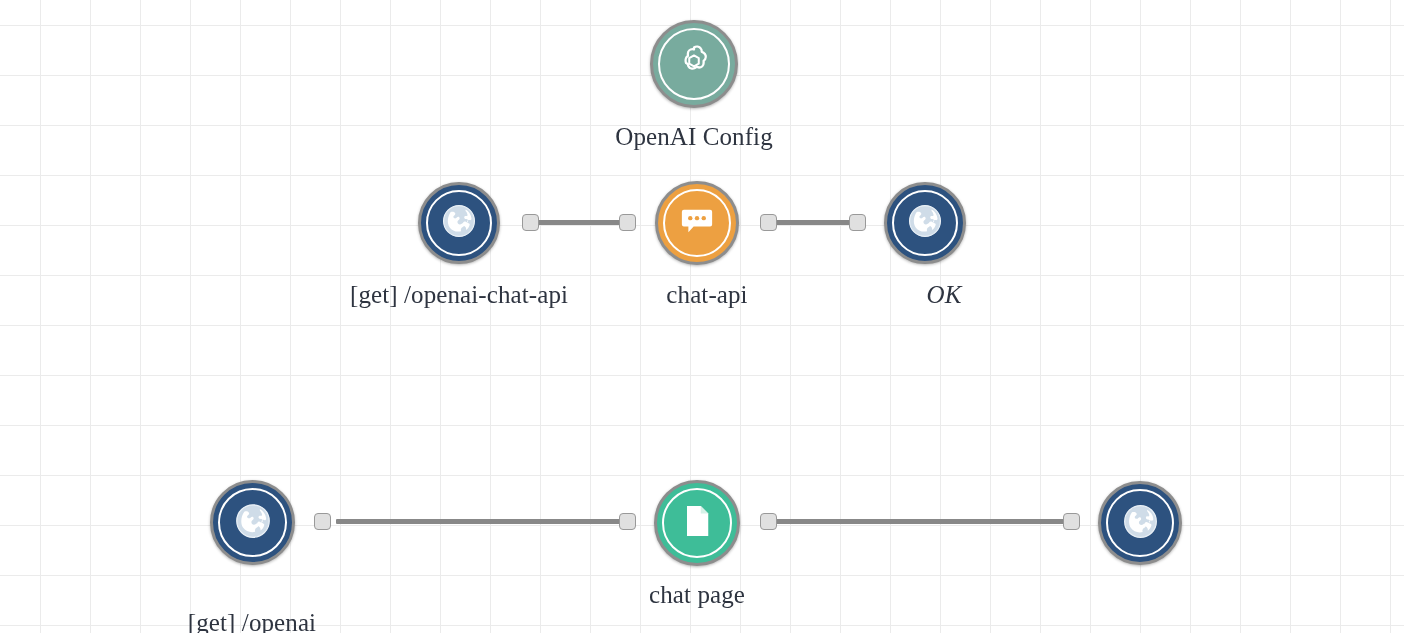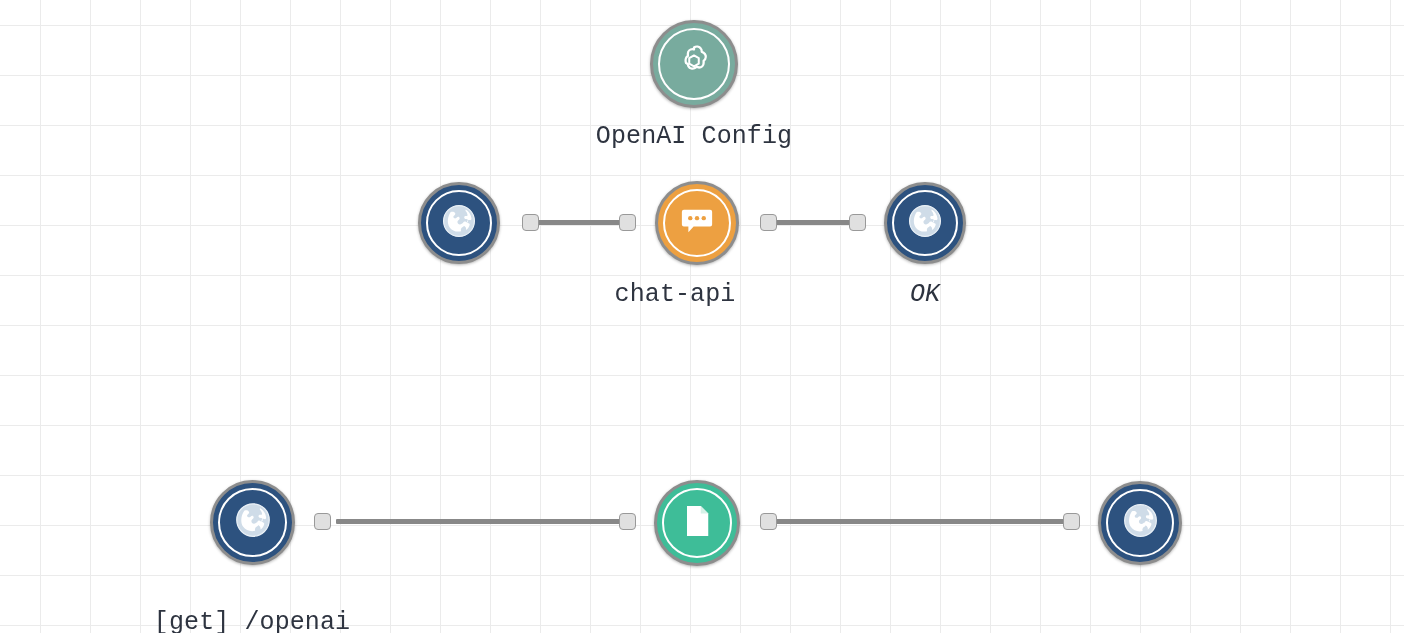--- a/index.html
+++ b/index.html
@@ -13,21 +13,21 @@
     position: relative;
     width: 1404px;
     height: 633px;
     overflow: hidden;
     background-color: #ffffff;
     background-image:
       linear-gradient(to right, #ebebeb 1px, transparent 1px),
       linear-gradient(to bottom, #ebebeb 1px, transparent 1px);
     background-size: 50px 50px;
     background-position: -10px -25px;
-    font-family: Liberation Mono, monospace;
+    font-family: Liberation Serif, serif;
   }
 
   
   .link {
     position: absolute;
     height: 5px;
     background: #888888;
     border-radius: 1px;
   }
 
@@ -87,21 +87,21 @@
   
   .node-label {
     position: absolute;
     text-align: center;
     color: #2e3440;
     font-size: 25px;
     line-height: 30px;
     white-space: nowrap;
     letter-spacing: 0.1px;
   }
-  .node-label.italic { font-style: italic; }
+  .node-label.italic { font-style: italic; margin-left: 19px; }
 </style>
 </head>
 <body>
 
 <div id="canvas">
 
   <div class="node node-openai" style="left:650px; top:20px; width:88px; height:88px;">
     <span class="inner-ring"></span>
     <span class="node-icon">
       <svg width="44" height="44" viewBox="0 0 24 24" aria-hidden="true">
@@ -124,33 +124,34 @@
     <span class="inner-ring"></span>
     <span class="node-icon">
       <svg width="38" height="38" viewBox="0 0 32 32" aria-hidden="true">
         <circle cx="16" cy="16" r="13" fill="#cfdce8"></circle>
         <path fill="#ffffff" d="M9 8.5c1.6-.6 3-.2 3.7.8.5.8 0 1.6-.7 2-.8.5-1 1.3-.4 2 .7.8 2 .6 2.6-.2.5-.7 1.4-.8 2-.2.7.7.3 1.8-.5 2.3-1.1.7-1.3 1.9-.6 2.9.8 1.1 2.3 1.1 3.2.2.6-.6 1.5-.4 1.9.3.5.9 0 2-1 2.5-1.5.8-2 2.2-1.4 3.5-3.6 1-7.6-.3-9.8-3.4C5.8 18 6.3 12.4 9 8.5z"></path>
         <path fill="#ffffff" d="M21.5 6.4c2.8 1.5 4.7 4.3 5 7.5.1 1-.8 1.7-1.7 1.3-.8-.3-1.6 0-1.9.8-.3.9.3 1.8 1.2 1.9.6.1 1 .6.9 1.2-.4 1.8-1.5 3.4-3 4.4.2-1.4-.4-2.7-1.6-3.3-1.1-.6-1.5-1.9-.9-2.9.5-.9 1.7-1.1 2.5-.4.6.5 1.5.2 1.7-.6.3-1.1-.6-2.1-1.7-2-.9.1-1.7-.6-1.6-1.5.1-.8.9-1.3 1.6-1 .6.3 1.3-.2 1.2-.9-.1-1.3-.8-2.5-1.7-3.4z"></path>
         <circle cx="16" cy="16" r="13" fill="none" stroke="#eaf1f7" stroke-width="1"></circle>
       </svg>
     </span>
   </div>
+  <div class="node-label" style="left:259px; top:280px; width:400px;">[get] /openai-chat-api</div>
 
   <div class="node node-chat" style="left:655px; top:181px; width:84px; height:84px;">
     <span class="inner-ring"></span>
     <span class="node-icon">
       <svg width="40" height="40" viewBox="0 0 32 32" aria-hidden="true">
         <path fill="#ffffff" d="M5.5 7h21a1.6 1.6 0 0 1 1.6 1.6v10.1a1.6 1.6 0 0 1-1.6 1.6H13.3l-4.2 4.6v-4.6H5.5a1.6 1.6 0 0 1-1.6-1.6V8.6A1.6 1.6 0 0 1 5.5 7z"></path>
         <circle cx="10.6" cy="13.7" r="1.75" fill="#eda041"></circle>
         <circle cx="16" cy="13.7" r="1.75" fill="#eda041"></circle>
         <circle cx="21.4" cy="13.7" r="1.75" fill="#eda041"></circle>
       </svg>
     </span>
   </div>
-  <div class="node-label" style="left:475px; top:280px; width:400px;">chat-api</div>
+  <div class="node-label" style="left:507px; top:280px; width:400px;">chat-api</div>
 
   <div class="node node-http" style="left:884px; top:182px; width:82px; height:82px;">
     <span class="inner-ring"></span>
     <span class="node-icon">
       <svg width="38" height="38" viewBox="0 0 32 32" aria-hidden="true">
         <circle cx="16" cy="16" r="13" fill="#cfdce8"></circle>
         <path fill="#ffffff" d="M9 8.5c1.6-.6 3-.2 3.7.8.5.8 0 1.6-.7 2-.8.5-1 1.3-.4 2 .7.8 2 .6 2.6-.2.5-.7 1.4-.8 2-.2.7.7.3 1.8-.5 2.3-1.1.7-1.3 1.9-.6 2.9.8 1.1 2.3 1.1 3.2.2.6-.6 1.5-.4 1.9.3.5.9 0 2-1 2.5-1.5.8-2 2.2-1.4 3.5-3.6 1-7.6-.3-9.8-3.4C5.8 18 6.3 12.4 9 8.5z"></path>
         <path fill="#ffffff" d="M21.5 6.4c2.8 1.5 4.7 4.3 5 7.5.1 1-.8 1.7-1.7 1.3-.8-.3-1.6 0-1.9.8-.3.9.3 1.8 1.2 1.9.6.1 1 .6.9 1.2-.4 1.8-1.5 3.4-3 4.4.2-1.4-.4-2.7-1.6-3.3-1.1-.6-1.5-1.9-.9-2.9.5-.9 1.7-1.1 2.5-.4.6.5 1.5.2 1.7-.6.3-1.1-.6-2.1-1.7-2-.9.1-1.7-.6-1.6-1.5.1-.8.9-1.3 1.6-1 .6.3 1.3-.2 1.2-.9-.1-1.3-.8-2.5-1.7-3.4z"></path>
         <circle cx="16" cy="16" r="13" fill="none" stroke="#eaf1f7" stroke-width="1"></circle>
       </svg>
@@ -181,20 +182,21 @@
 
   <div class="node node-template" style="left:654px; top:480px; width:86px; height:86px;">
     <span class="inner-ring"></span>
     <span class="node-icon">
       <svg width="40" height="40" viewBox="0 0 32 32" aria-hidden="true">
         <path fill="#ffffff" d="M8 4h11l6 6v18H8z"></path>
         <path fill="#d6f2e8" d="M19 4l6 6h-6z"></path>
       </svg>
     </span>
   </div>
+  <div class="node-label" style="left:497px; top:580px; width:400px;">chat page</div>
 
   <div class="node node-http" style="left:1098px; top:481px; width:84px; height:84px;">
     <span class="inner-ring"></span>
     <span class="node-icon">
       <svg width="39" height="39" viewBox="0 0 32 32" aria-hidden="true">
         <circle cx="16" cy="16" r="13" fill="#cfdce8"></circle>
         <path fill="#ffffff" d="M9 8.5c1.6-.6 3-.2 3.7.8.5.8 0 1.6-.7 2-.8.5-1 1.3-.4 2 .7.8 2 .6 2.6-.2.5-.7 1.4-.8 2-.2.7.7.3 1.8-.5 2.3-1.1.7-1.3 1.9-.6 2.9.8 1.1 2.3 1.1 3.2.2.6-.6 1.5-.4 1.9.3.5.9 0 2-1 2.5-1.5.8-2 2.2-1.4 3.5-3.6 1-7.6-.3-9.8-3.4C5.8 18 6.3 12.4 9 8.5z"></path>
         <path fill="#ffffff" d="M21.5 6.4c2.8 1.5 4.7 4.3 5 7.5.1 1-.8 1.7-1.7 1.3-.8-.3-1.6 0-1.9.8-.3.9.3 1.8 1.2 1.9.6.1 1 .6.9 1.2-.4 1.8-1.5 3.4-3 4.4.2-1.4-.4-2.7-1.6-3.3-1.1-.6-1.5-1.9-.9-2.9.5-.9 1.7-1.1 2.5-.4.6.5 1.5.2 1.7-.6.3-1.1-.6-2.1-1.7-2-.9.1-1.7-.6-1.6-1.5.1-.8.9-1.3 1.6-1 .6.3 1.3-.2 1.2-.9-.1-1.3-.8-2.5-1.7-3.4z"></path>
         <circle cx="16" cy="16" r="13" fill="none" stroke="#eaf1f7" stroke-width="1"></circle>
       </svg>

